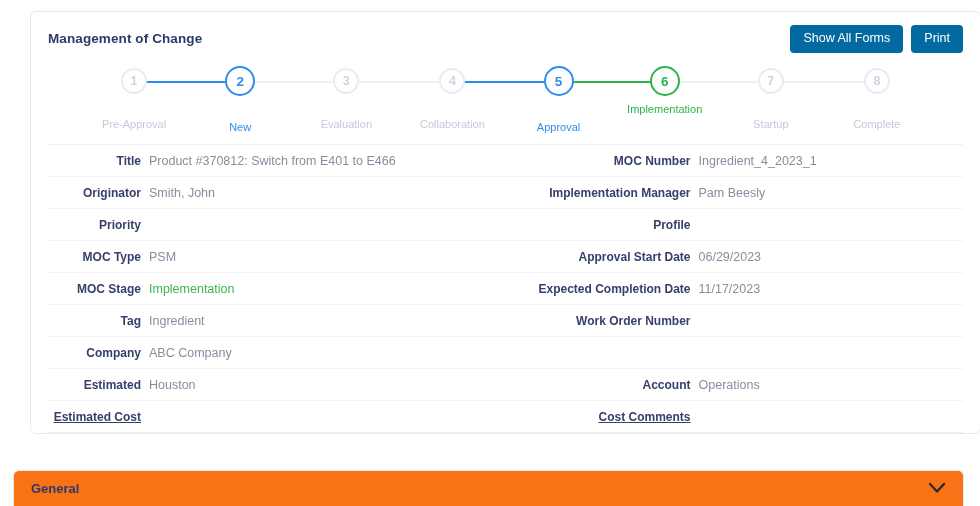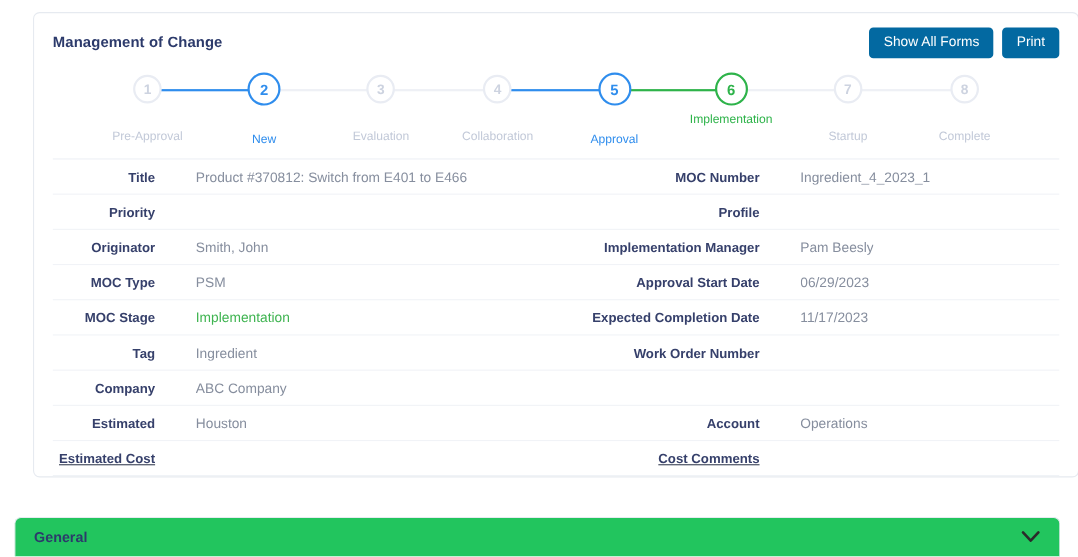--- a/index.html
+++ b/index.html
@@ -163,21 +163,20 @@
     display: flex;
     height: 31px;
     border-bottom: 1px solid #f1f3f7;
   }
   .drow:last-child { border-bottom: none; text-decoration: underline; }
   .dcol {
     display: flex;
     align-items: center;
     flex: 1 1 50%;
     min-width: 0;
-    gap: 29px;
   }
   .dlabel {
     width: 101px;
     text-align: right;
     font-weight: bold;
     font-size: 12px;
     color: #36406b;
     padding-right: 8px;
     box-sizing: border-box;
     flex: 0 0 101px;
@@ -196,21 +195,21 @@
   }
   .dvalue.green { color: #3fb451; }
 
   
   .section {
     position: absolute;
     left: 13px;
     top: 470px;
     width: 951px;
     height: 36px;
-    background: #22c55e;
+    background: #f97316;
     border: 1px solid #e6eaf0;
     border-bottom: none;
     border-radius: 6px 6px 0 0;
     box-sizing: border-box;
     display: flex;
     align-items: center;
     justify-content: space-between;
     padding: 5px 17px;
   }
   .section-title {
@@ -288,36 +287,36 @@
             <div class="dlabel">Title</div>
             <div class="dvalue">Product #370812: Switch from E401 to E466</div>
           </div>
           <div class="dcol right">
             <div class="dlabel">MOC Number</div>
             <div class="dvalue">Ingredient_4_2023_1</div>
           </div>
         </div>
         <div class="drow">
           <div class="dcol left">
-            <div class="dlabel">Priority</div>
-            <div class="dvalue"></div>
-          </div>
-          <div class="dcol right">
-            <div class="dlabel">Profile</div>
-            <div class="dvalue"></div>
-          </div>
-        </div>
-        <div class="drow">
-          <div class="dcol left">
             <div class="dlabel">Originator</div>
             <div class="dvalue">Smith, John</div>
           </div>
           <div class="dcol right">
             <div class="dlabel">Implementation Manager</div>
             <div class="dvalue">Pam Beesly</div>
+          </div>
+        </div>
+        <div class="drow">
+          <div class="dcol left">
+            <div class="dlabel">Priority</div>
+            <div class="dvalue"></div>
+          </div>
+          <div class="dcol right">
+            <div class="dlabel">Profile</div>
+            <div class="dvalue"></div>
           </div>
         </div>
         <div class="drow">
           <div class="dcol left">
             <div class="dlabel">MOC Type</div>
             <div class="dvalue">PSM</div>
           </div>
           <div class="dcol right">
             <div class="dlabel">Approval Start Date</div>
             <div class="dvalue">06/29/2023</div>

